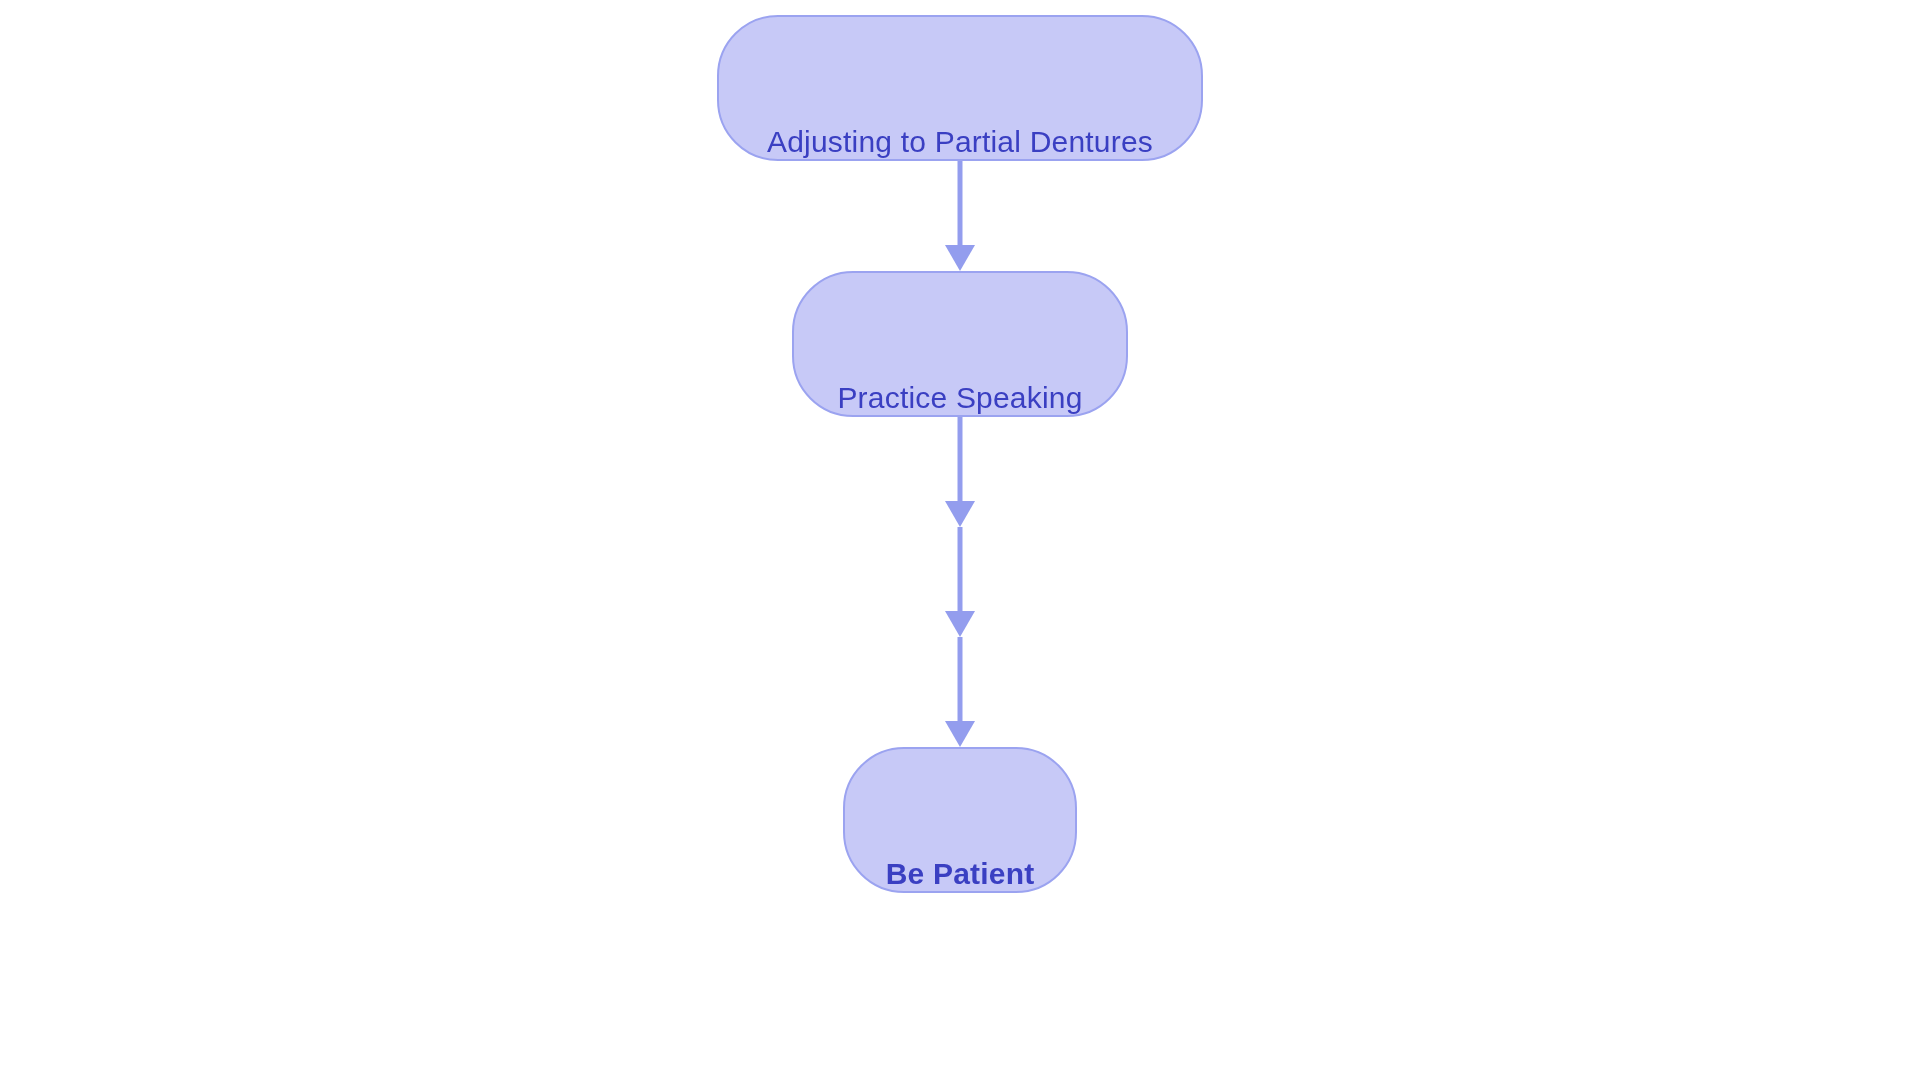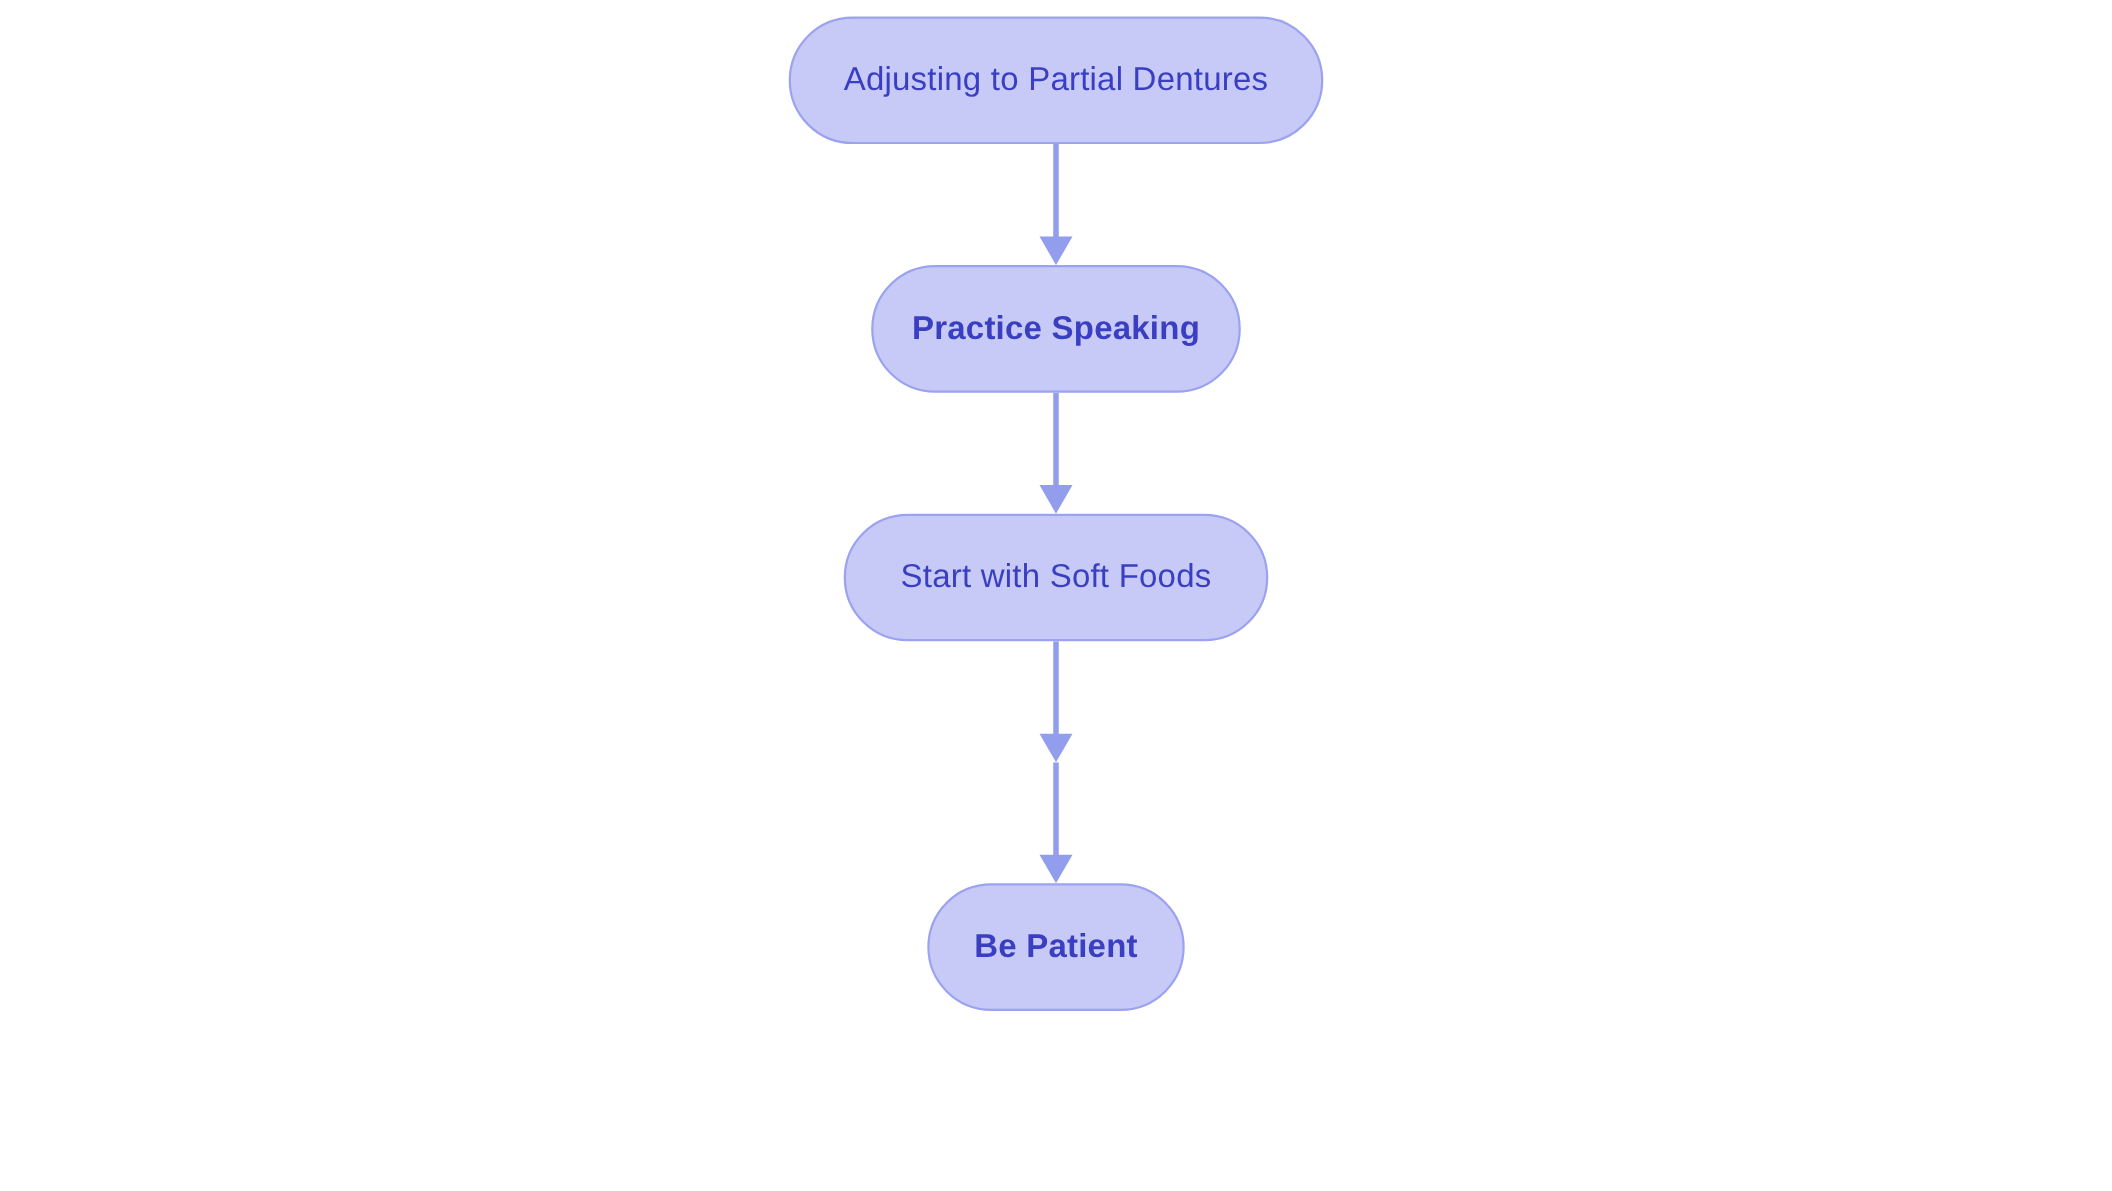--- a/index.html
+++ b/index.html
@@ -15,35 +15,35 @@
     background:var(--bg);
     font-family:"Liberation Sans","DejaVu Sans",sans-serif;
   }
   .canvas{
     position:relative;
     width:1920px;height:1083px;
     display:flex;flex-direction:column;align-items:center;
     padding-top:15px;
   }
   .node{
-    height:116px;
+    height:146px;
     border-radius:61px;
     background:var(--node-fill);
     border:2px solid var(--node-border);
-    display:flex;align-items:center;justify-content:center;
+    display:flex;align-items:flex-end;justify-content:center;
     flex:0 0 auto;
   }
   .node span{
     font-size:30px;
     letter-spacing:0.2px;
     color:var(--node-text);
     white-space:nowrap;
   }
   .w1{width:486px;}
-  .w2{width:336px;font-weight:bold;}
+  .w2{width:336px;}
   .w3{width:386px;}
   .w4{width:470px;}
   .w5{width:234px;font-weight:bold;}
   .connector{
     height:110px;width:32px;
     flex:0 0 auto;
     display:flex;align-items:flex-start;justify-content:center;
   }
   .connector svg{display:block;width:32px;height:110px;}
   .connector .stem{stroke:var(--arrow);stroke-width:5;}
@@ -69,23 +69,20 @@
     <span>Practice Speaking</span>
   </div>
 
   <div class="connector">
     <svg viewBox="0 0 32 110" aria-hidden="true">
       <line class="stem" x1="16" y1="0" x2="16" y2="86"></line>
       <polygon class="head" points="1,84 31,84 16,110"></polygon>
     </svg>
   </div>
 
-  <div class="node w3">
-    <span>Start with Soft Foods</span>
-  </div>
 
   <div class="connector">
     <svg viewBox="0 0 32 110" aria-hidden="true">
       <line class="stem" x1="16" y1="0" x2="16" y2="86"></line>
       <polygon class="head" points="1,84 31,84 16,110"></polygon>
     </svg>
   </div>
 
 
   <div class="connector">

